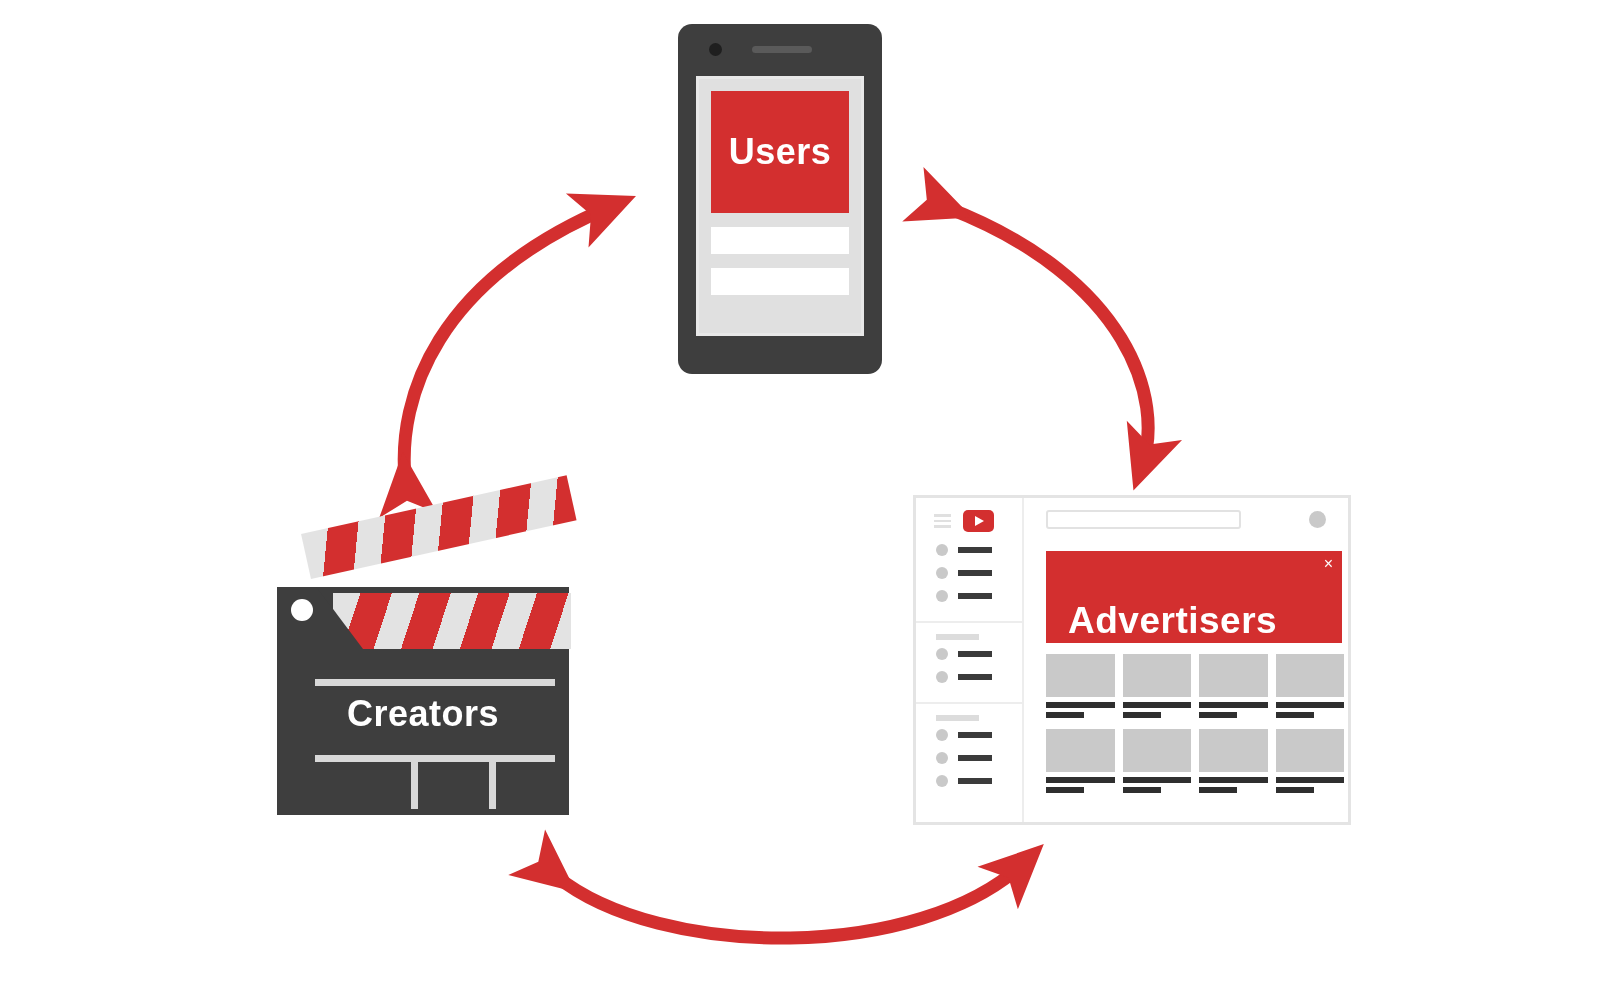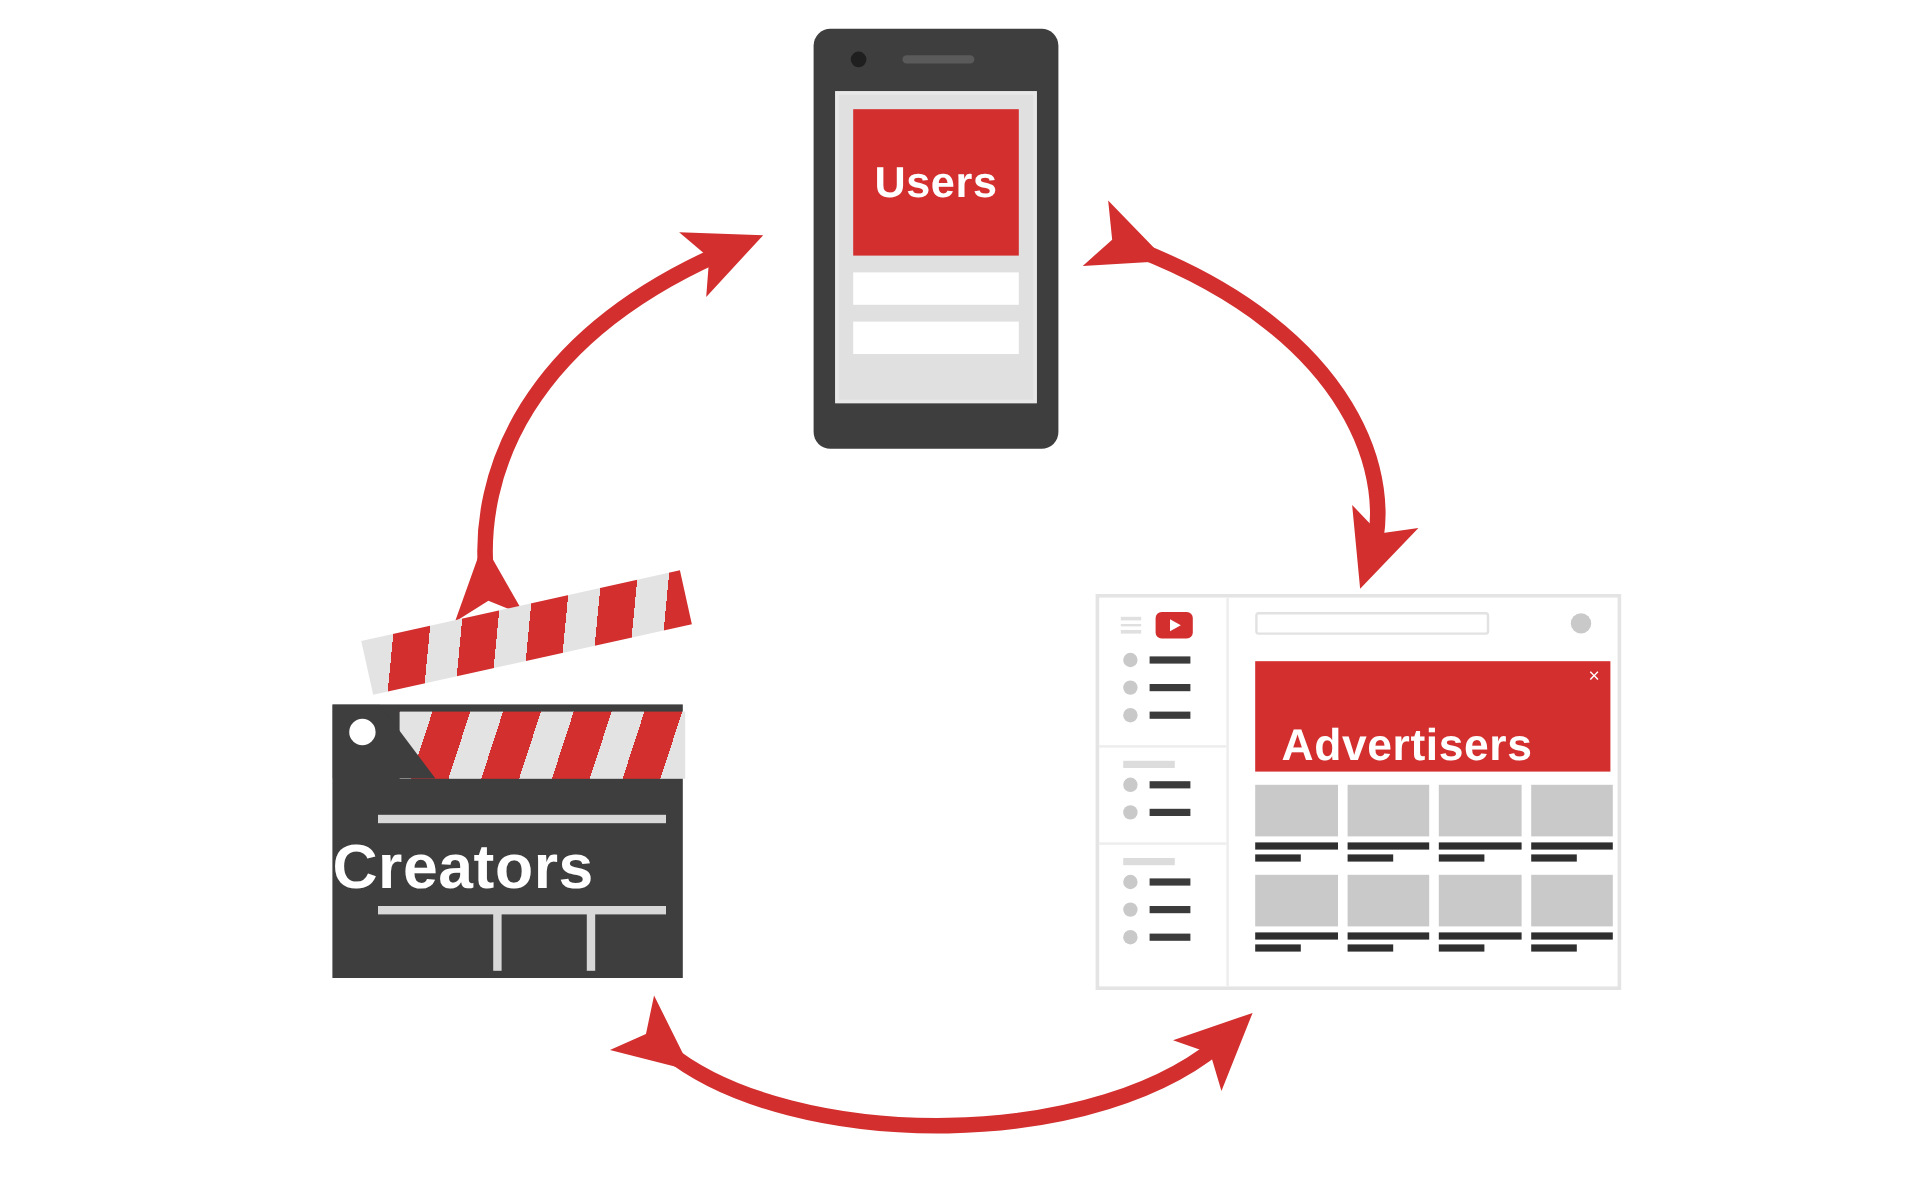--- a/index.html
+++ b/index.html
@@ -135,22 +135,22 @@
     height: 48px;
     background: #d8d8d8;
     top: 174px;
   }
   .clap-leg.l1 { left: 134px; }
   .clap-leg.l2 { left: 212px; }
   .clap-word {
     position: absolute;
     left: 0; right: 0;
     top: 106px;
-    text-align: left;
-    font-size: 52px;
+    text-align: center;
+    font-size: 36px;
   }
   
   .clap-bar-lower {
     position: absolute;
     left: 58px;
     top: 88px;
     width: 238px;
     height: 56px;
     overflow: hidden;
     background: repeating-linear-gradient(

